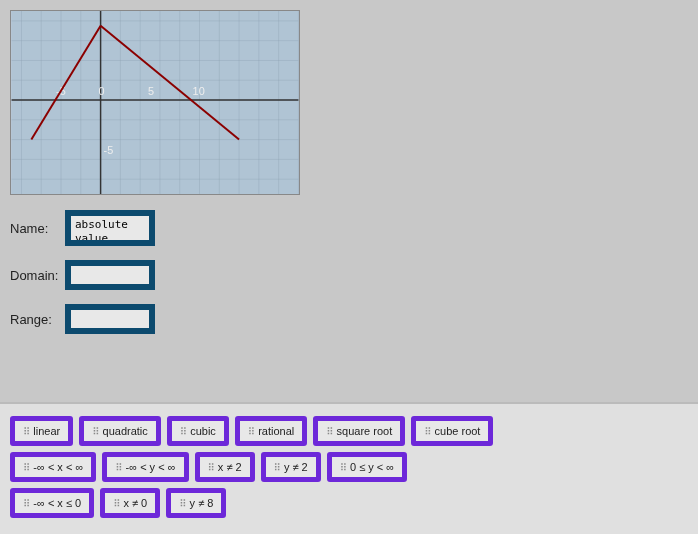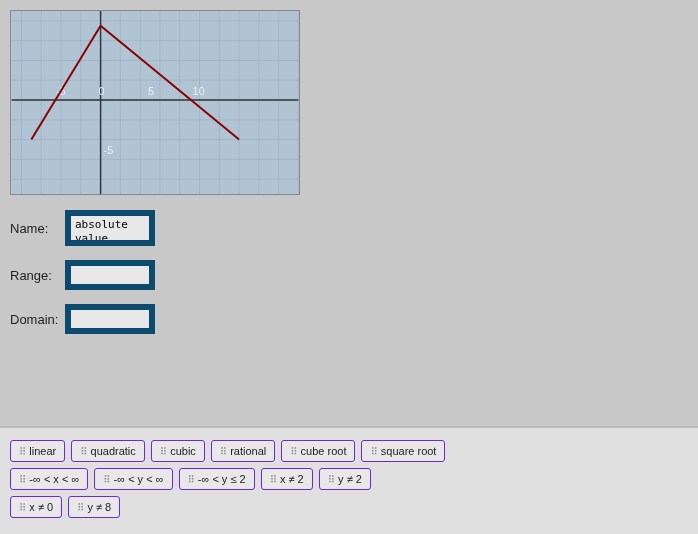--- a/index.html
+++ b/index.html
@@ -85,21 +85,21 @@
     .drag-row {
       display: flex;
       flex-wrap: wrap;
       gap: 6px;
       margin-bottom: 6px;
       align-items: center;
     }
 
     .drag-chip {
       background: #e8e8e8;
-      border: 1px solid #6d28d9;
+      border: 5px solid #6d28d9;
       border-radius: 3px;
       padding: 4px 8px;
       font-size: 11px;
       color: #222;
       cursor: grab;
       display: inline-flex;
       align-items: center;
       gap: 3px;
       white-space: nowrap;
     }
@@ -168,73 +168,76 @@
 
   <div class="fields-area">
 
     <div class="field-row">
       <span class="field-label">Name:</span>
       <textarea class="field-input name-input" style="resize: none; height: 36px;">absolute
 value</textarea>
     </div>
 
     <div class="field-row">
+      <span class="field-label">Domain:</span>
+      <input type="text" class="field-input" value="" style="">
+    </div>
+
+    <div class="field-row">
       <span class="field-label">Range:</span>
       <input type="text" class="field-input" value="" style="">
     </div>
-
-    <div class="field-row">
-      <span class="field-label">Domain:</span>
-      <input type="text" class="field-input" value="" style="">
-    </div>
   </div>
 
   <div class="bottom-panel">
 
     <div class="drag-row">
       <div class="drag-chip" draggable="true">
         <span>linear</span>
       </div>
       <div class="drag-chip" draggable="true">
         <span>quadratic</span>
       </div>
       <div class="drag-chip" draggable="true">
         <span>cubic</span>
       </div>
       <div class="drag-chip" draggable="true">
         <span>rational</span>
       </div>
       <div class="drag-chip" draggable="true">
+        <span>square root</span>
+      </div>
+      <div class="drag-chip" draggable="true">
         <span>cube root</span>
       </div>
-      <div class="drag-chip" draggable="true">
-        <span>square root</span>
-      </div>
     </div>
 
     <div class="drag-row">
       <div class="drag-chip" draggable="true">
         <span>-∞ &lt; x &lt; ∞</span>
       </div>
       <div class="drag-chip" draggable="true">
         <span>-∞ &lt; y &lt; ∞</span>
       </div>
       <div class="drag-chip" draggable="true">
-        <span>-∞ &lt; y ≤ 2</span>
-      </div>
-      <div class="drag-chip" draggable="true">
         <span>x ≠ 2</span>
       </div>
       <div class="drag-chip" draggable="true">
         <span>y ≠ 2</span>
       </div>
+      <div class="drag-chip" draggable="true">
+        <span>0 ≤ y &lt; ∞</span>
+      </div>
     </div>
 
     <div class="drag-row">
       <div class="drag-chip" draggable="true">
+        <span>-∞ &lt; x ≤ 0</span>
+      </div>
+      <div class="drag-chip" draggable="true">
         <span>x ≠ 0</span>
       </div>
       <div class="drag-chip" draggable="true">
         <span>y ≠ 8</span>
       </div>
     </div>
   </div>
 
 </div>
 

